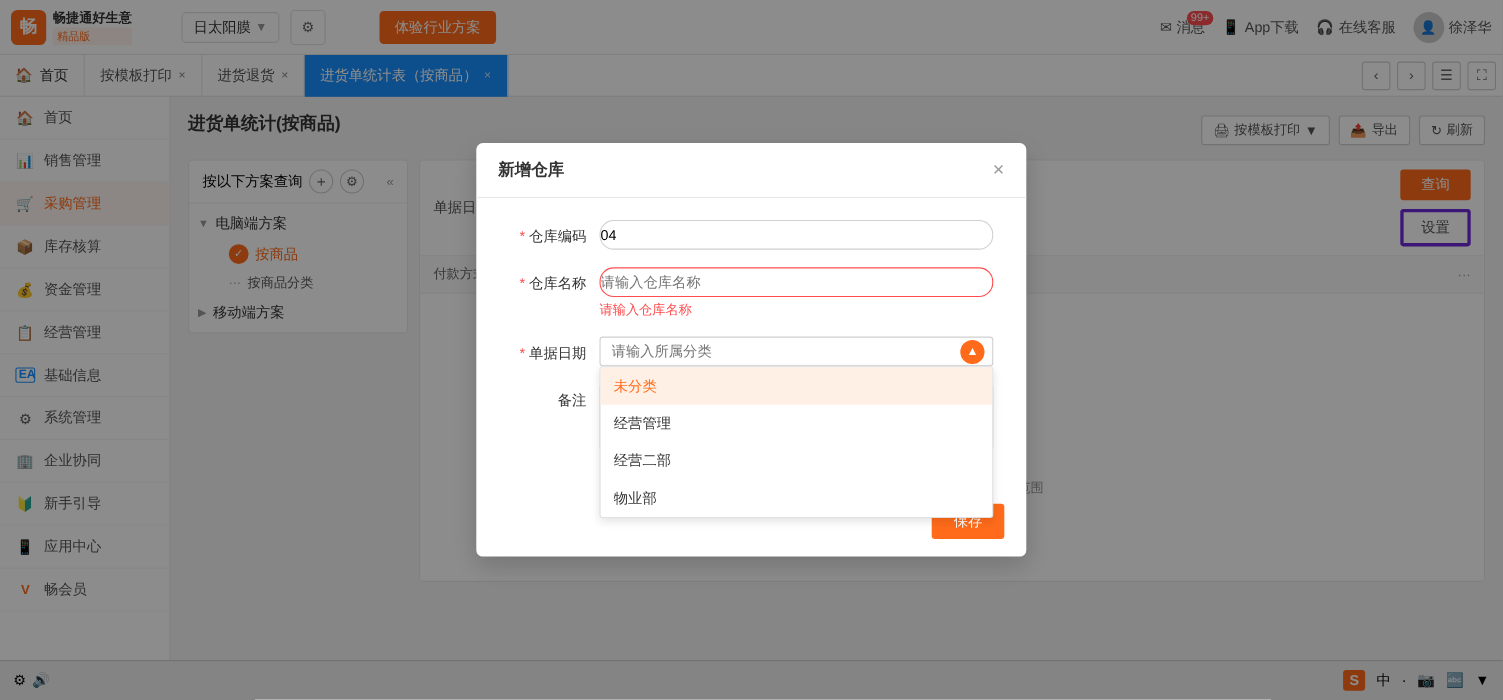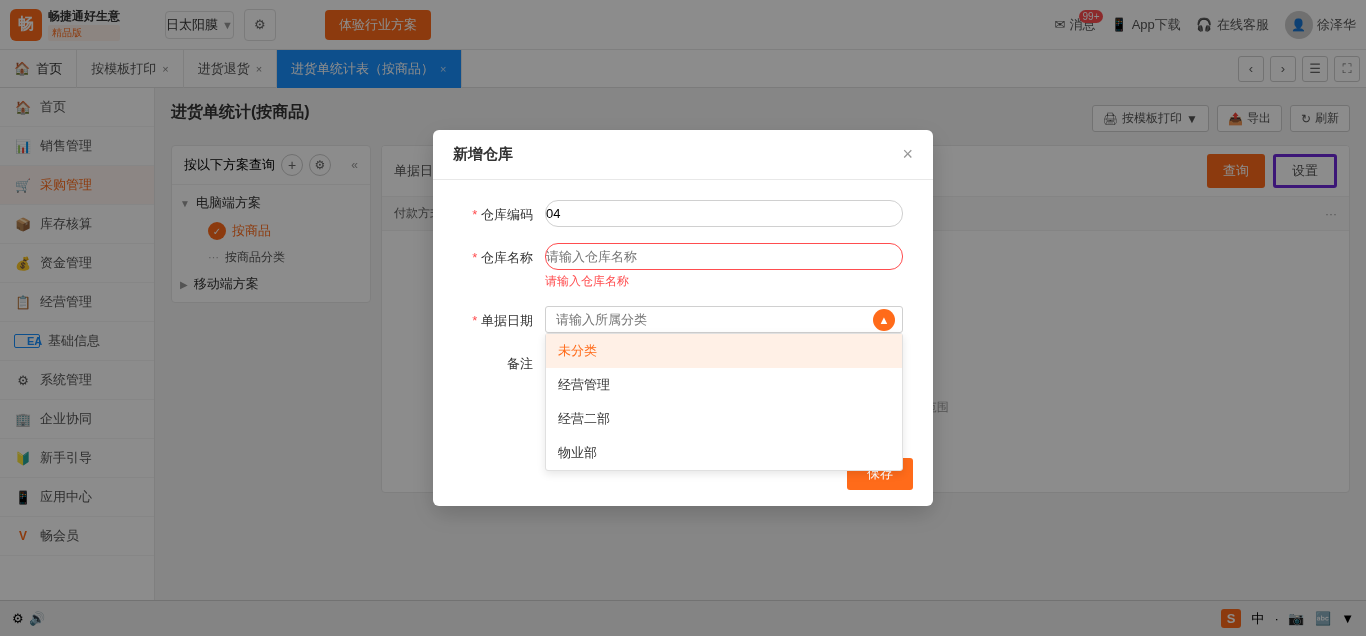--- a/index.html
+++ b/index.html
@@ -32,21 +32,21 @@
     .logo-badge { font-size: 10px; color: #ff6b1a; background: #fff3ec; padding: 1px 4px; border-radius: 2px; }
     .header-middle {
       flex: 1;
       display: flex;
       align-items: center;
       gap: 10px;
     }
     .store-selector {
       display: flex; align-items: center; gap: 4px;
       border: 1px solid #e0e0e0; border-radius: 4px;
-      padding: 4px 0; cursor: pointer; background: #fff;
+      padding: 4px 10px; cursor: pointer; background: #fff;
       font-size: 13px; color: #333;
     }
     .store-selector .arrow { color: #999; font-size: 11px; }
     .gear-btn {
       width: 32px; height: 32px;
       display: flex; align-items: center; justify-content: center;
       border: 1px solid #e0e0e0; border-radius: 4px;
       cursor: pointer; background: #fff; color: #666;
     }
     .trial-btn {
@@ -404,21 +404,21 @@
     </div>
     <div class="sidebar-item">
       <span class="icon">💰</span>
       <span>资金管理</span>
     </div>
     <div class="sidebar-item">
       <span class="icon">📋</span>
       <span>经营管理</span>
     </div>
     <div class="sidebar-item">
-      <span class="icon" style="font-size:11px;font-weight:bold;color:#1890ff;border:1px solid #1890ff;border-radius:2px;padding:0 12px;">EA</span>
+      <span class="icon" style="font-size:11px;font-weight:bold;color:#1890ff;border:1px solid #1890ff;border-radius:2px;padding:0 2px;">EA</span>
       <span>基础信息</span>
     </div>
     <div class="sidebar-item">
       <span class="icon">⚙</span>
       <span>系统管理</span>
     </div>
     <div class="sidebar-item">
       <span class="icon">🏢</span>
       <span>企业协同</span>
     </div>
@@ -499,21 +499,21 @@
             <div style="border:1px solid #d0d0d0;border-radius:3px;padding:3px 8px;font-size:12px;color:#333;display:flex;align-items:center;gap:4px;cursor:pointer;">
               <span>—</span>
               <span style="color:#999;font-size:11px;">▼</span>
             </div>
             <span style="font-size:13px;color:#555;">付款方式</span>
             <span style="font-size:13px;color:#555;">单据状态</span>
             <div style="border:1px solid #d0d0d0;border-radius:3px;padding:3px 8px;font-size:12px;color:#333;display:flex;align-items:center;gap:4px;cursor:pointer;">
               <span></span>
               <span style="color:#999;font-size:11px;">▼</span>
             </div>
-            <div style="margin-left:auto;display:flex;gap:8px;">
+            <div style="margin-left:auto;display:flex;gap:8px;flex-direction:column;">
               <button class="query-btn">查询</button>
               <button class="set-btn">设置</button>
             </div>
           </div>
 
           <div class="table-col-header">
             <div class="col-item">付款方式</div>
             <div class="col-item">商品</div>
             <div class="col-dots">···</div>
           </div>

